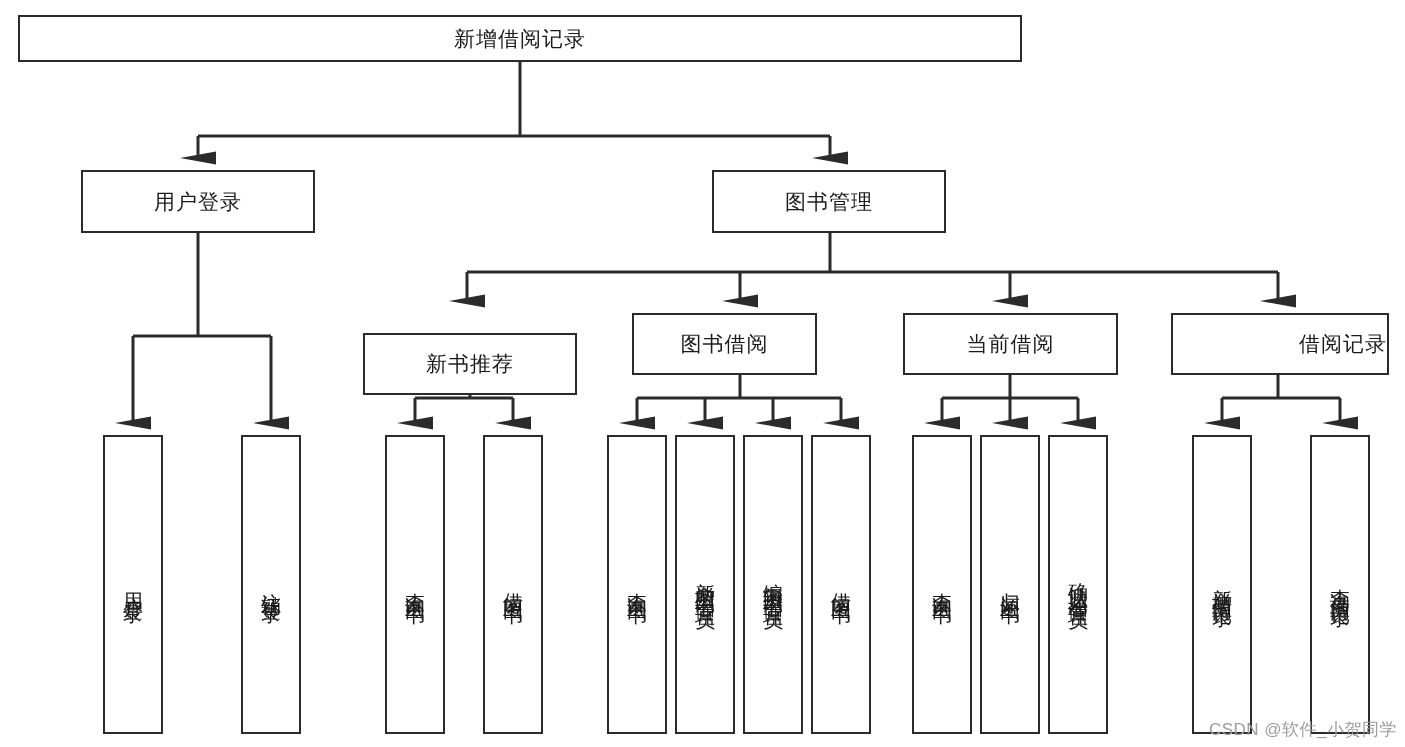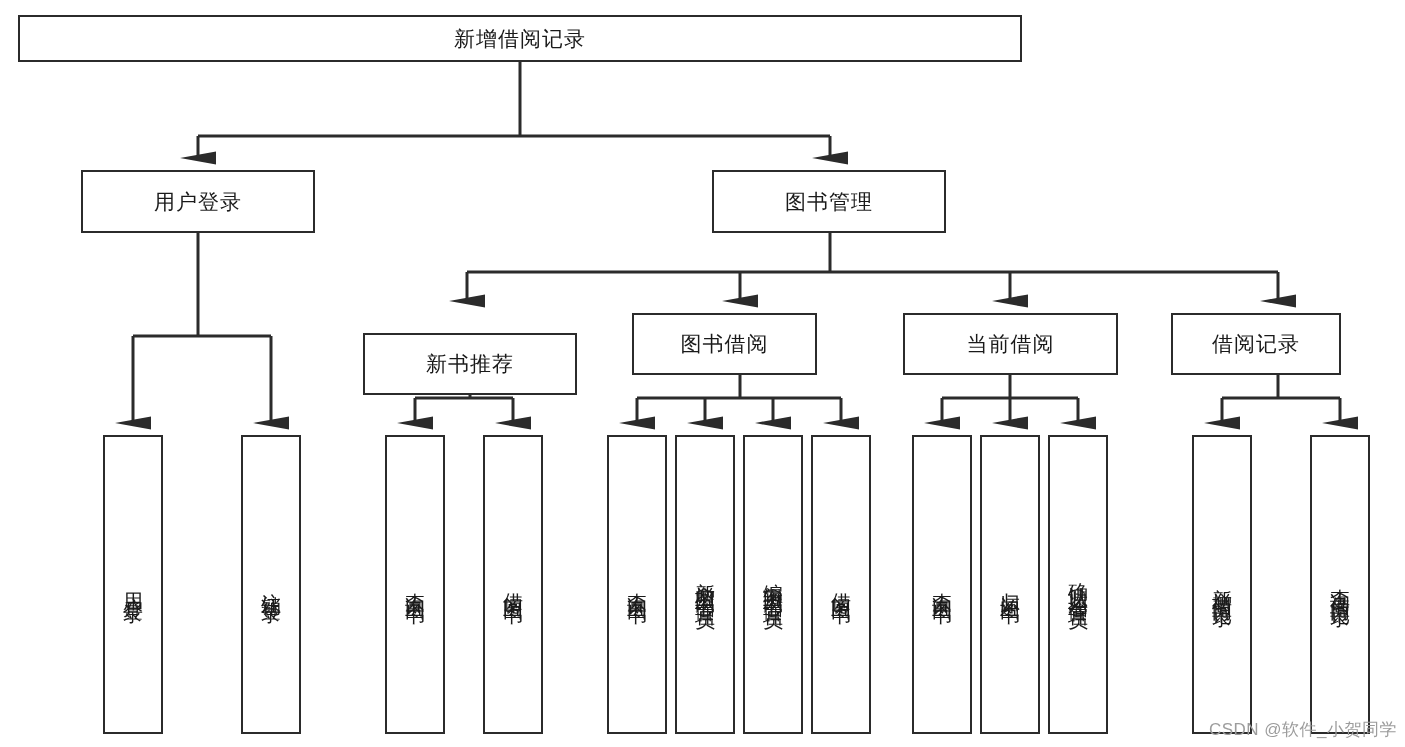--- a/index.html
+++ b/index.html
@@ -135,21 +135,21 @@
 
   <div class="node horiz" style="left:363px; top:313px; width:214px; height:62px;margin-top:20px;">
     <span>新书推荐</span>
   </div>
   <div class="node horiz" style="left:632px; top:313px; width:185px; height:62px;">
     <span>图书借阅</span>
   </div>
   <div class="node horiz" style="left:903px; top:313px; width:215px; height:62px;">
     <span>当前借阅</span>
   </div>
-  <div class="node horiz" style="left:1171px; top:313px; width:170px; height:62px;">
+  <div class="node horiz" style="left:1171px; top:313px; width:218px; height:62px;justify-content:flex-end;">
     <span>借阅记录</span>
   </div>
 
   <div class="node vert" style="left:103px; top:435px; width:60px; height:299px;">
     <span class="vlabel">用户登录</span>
   </div>
   <div class="node vert" style="left:241px; top:435px; width:60px; height:299px;">
     <span class="vlabel">注销登录</span>
   </div>
 

